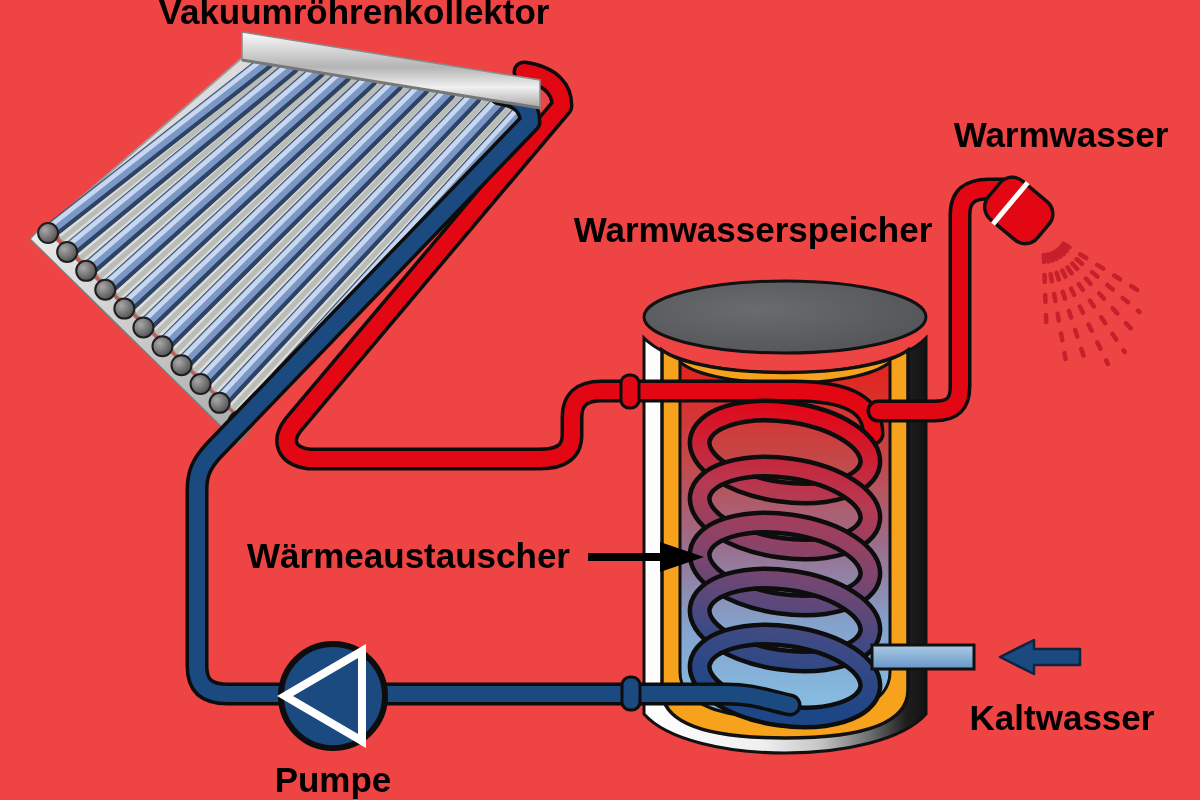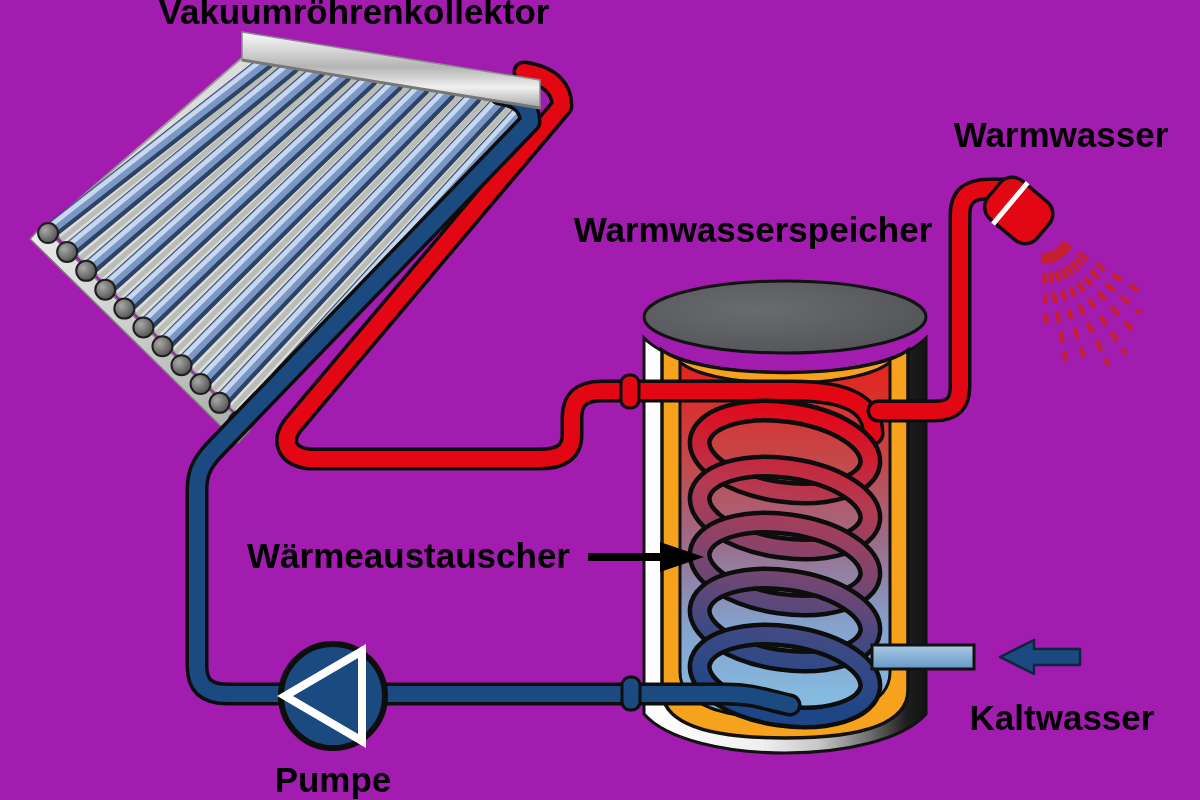--- a/index.html
+++ b/index.html
@@ -1,16 +1,16 @@
 <!DOCTYPE html>
 <html style="--hot: #e30613; --cold: #1a4a80; --cold_inlet: #8cb8dc; --insulation: #f7a21c; --tank_lid: #57585a; --spray: #c5202b; --ink: #000000;"><head>
 <meta charset="utf-8">
 <style>
   html,body{margin:0;padding:0;background:#ffffff;}
-  .stage{width:1200px;height:800px;position:relative;background:#a21caf;overflow:hidden;}
+  .stage{width:1200px;height:800px;position:relative;background:#ef4444;overflow:hidden;}
   svg{display:block;}
   text.lbl{font-family:"Liberation Sans",sans-serif;font-weight:bold;font-size:35px;fill:var(--ink,#000);}
 </style>
 </head>
 <body>
 
 <div class="stage">
 <svg width="1200" height="800" viewBox="0 0 1200 800">
   <defs>
     <linearGradient id="bodyGrad" x1="644" y1="0" x2="926" y2="0" gradientUnits="userSpaceOnUse">

